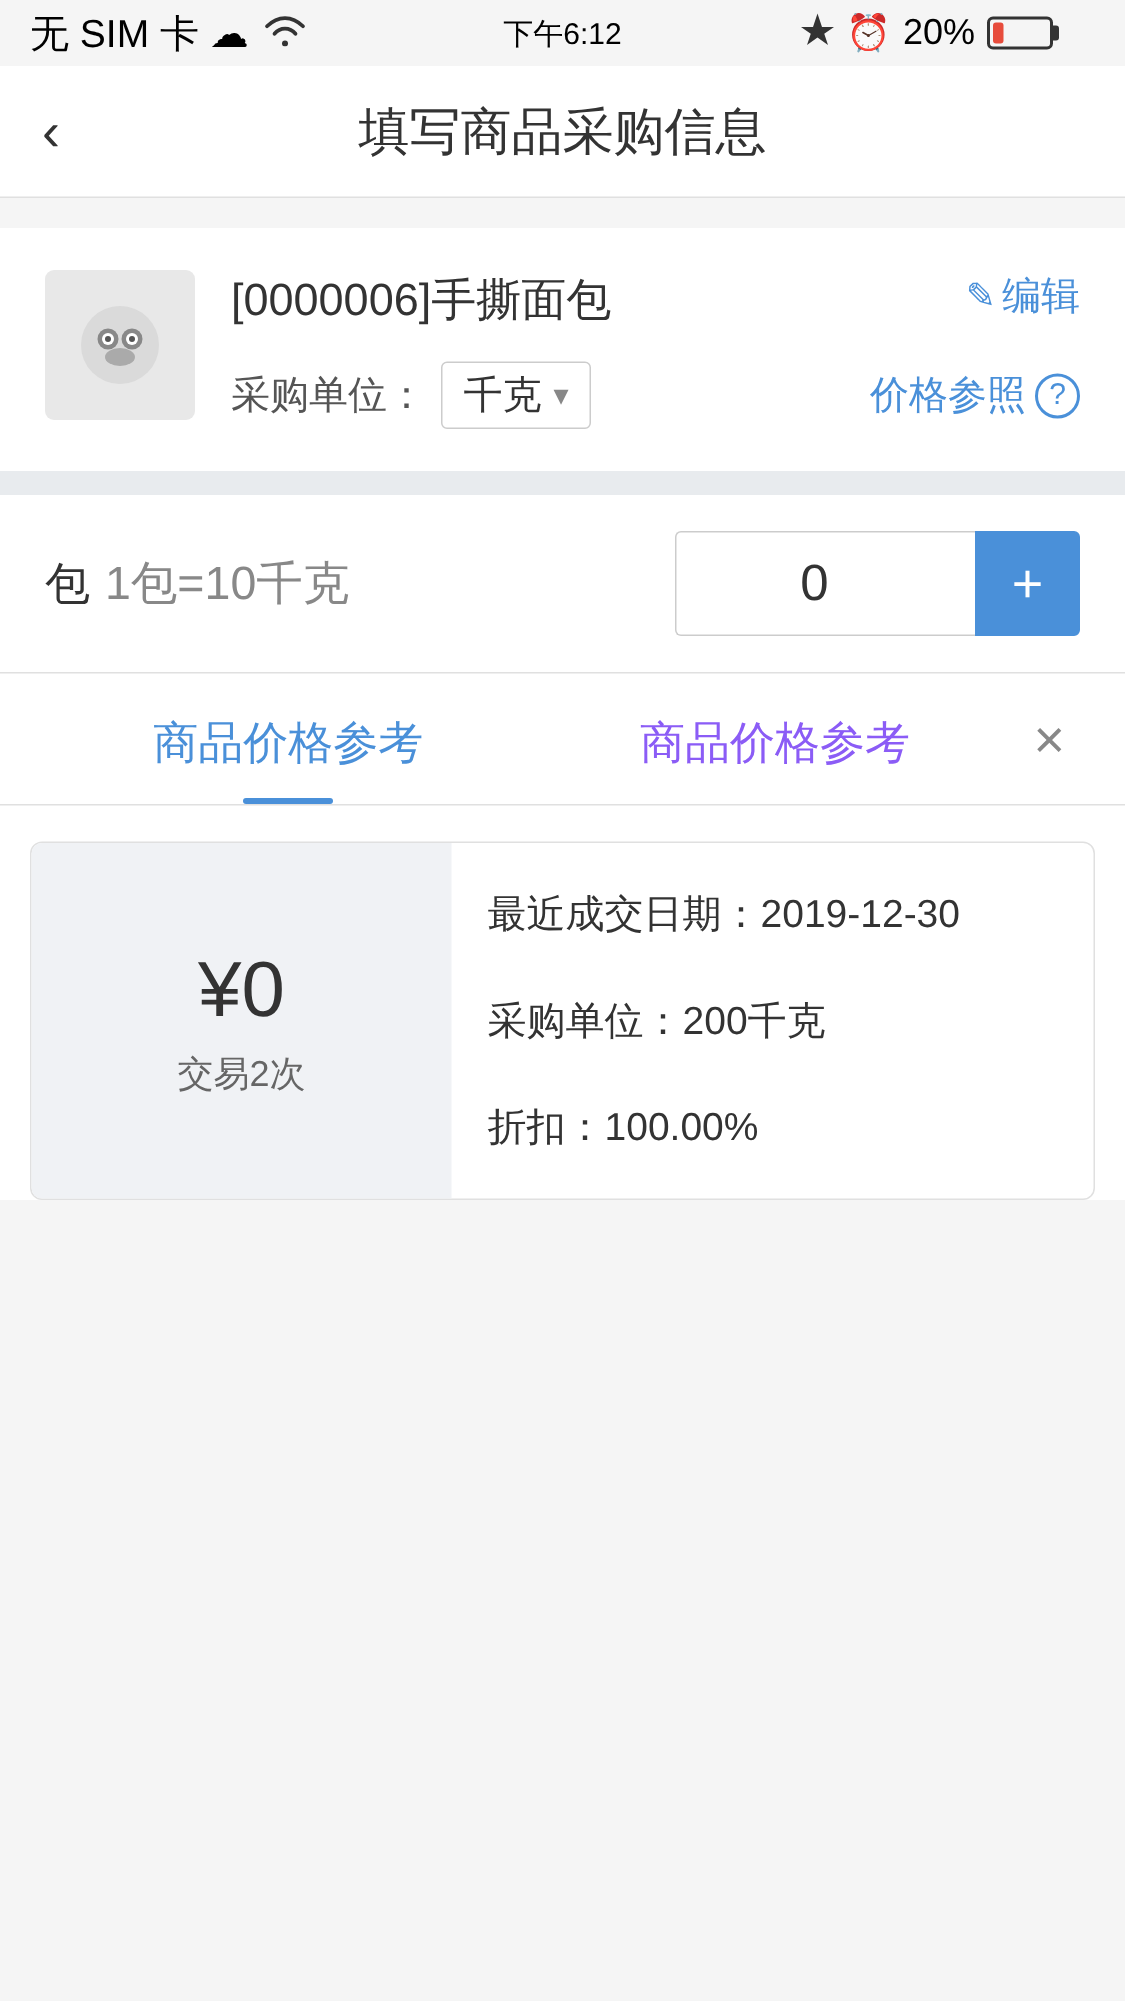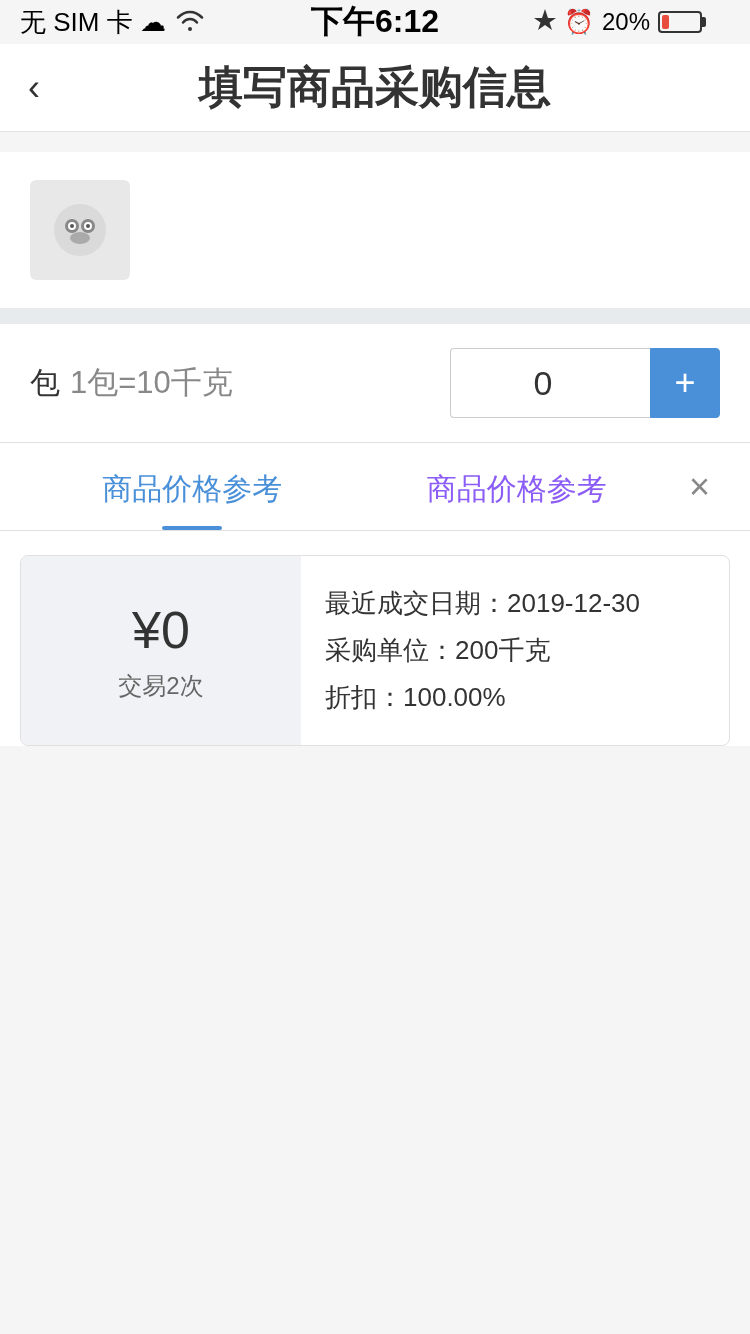--- a/index.html
+++ b/index.html
@@ -24,22 +24,22 @@
       font-size: 26px;
       font-weight: 500;
     }
     .status-left {
       display: flex;
       align-items: center;
       gap: 10px;
       font-size: 26px;
     }
     .status-center {
-      font-size: 32px;
-      font-weight: 700;
+      font-size: 20px;
+      font-weight: 400;
       position: absolute;
       left: 50%;
       transform: translateX(-50%);
     }
     .status-right {
       display: flex;
       align-items: center;
       gap: 8px;
       font-size: 24px;
     }
@@ -88,22 +88,22 @@
       position: relative;
     }
     .nav-back {
       position: absolute;
       left: 28px;
       font-size: 36px;
       color: #333;
       cursor: pointer;
     }
     .nav-title {
-      font-size: 44px;
-      font-weight: 700;
+      font-size: 34px;
+      font-weight: 400;
       color: #333;
     }
 
     
     .product-card {
       background: #fff;
       margin-top: 20px;
       padding: 28px 30px;
       display: flex;
       align-items: flex-start;
@@ -317,21 +317,21 @@
       font-size: 24px;
       color: #666;
       margin-top: 10px;
     }
     .history-right {
       flex: 1;
       padding: 28px 24px;
       display: flex;
       flex-direction: column;
       justify-content: center;
-      gap: 8px;
+      gap: 32px;
     }
     .history-detail-line {
       font-size: 26px;
       color: #333;
       line-height: 1.5;
     }
     .history-detail-label {
       color: #333;
     }
     .history-detail-value {
@@ -381,20 +381,42 @@
       <circle cx="30" cy="30" r="26" fill="#ccc" opacity="0.5"></circle>
       <circle cx="22" cy="26" r="7" fill="#888"></circle>
       <circle cx="38" cy="26" r="7" fill="#888"></circle>
       <circle cx="22" cy="26" r="4" fill="#fff"></circle>
       <circle cx="38" cy="26" r="4" fill="#fff"></circle>
       <circle cx="22" cy="26" r="2" fill="#555"></circle>
       <circle cx="38" cy="26" r="2" fill="#555"></circle>
       <ellipse cx="30" cy="38" rx="10" ry="6" fill="#aaa"></ellipse>
     </svg>
   </div>
+  <div class="product-info">
+    <div class="product-header">
+      <div class="product-name">[0000006]手撕面包</div>
+      <div class="edit-btn">
+        <span class="edit-icon">✎</span>
+        <span>编辑</span>
+      </div>
+    </div>
+    <div class="product-unit-row">
+      <div style="display:flex;align-items:center;">
+        <span class="product-unit-label">采购单位：</span>
+        <div class="unit-select">
+          <span>千克</span>
+          <span class="unit-arrow">▾</span>
+        </div>
+      </div>
+      <div class="price-ref-btn">
+        <span>价格参照</span>
+        <div class="help-icon">?</div>
+      </div>
+    </div>
+  </div>
 </div>
 
 <div class="divider"></div>
 
 <div class="quantity-row">
   <div class="unit-info">
     <span class="unit-char">包</span>
     <span class="unit-conversion">1包=10千克</span>
   </div>
   <div class="qty-input-wrapper">

